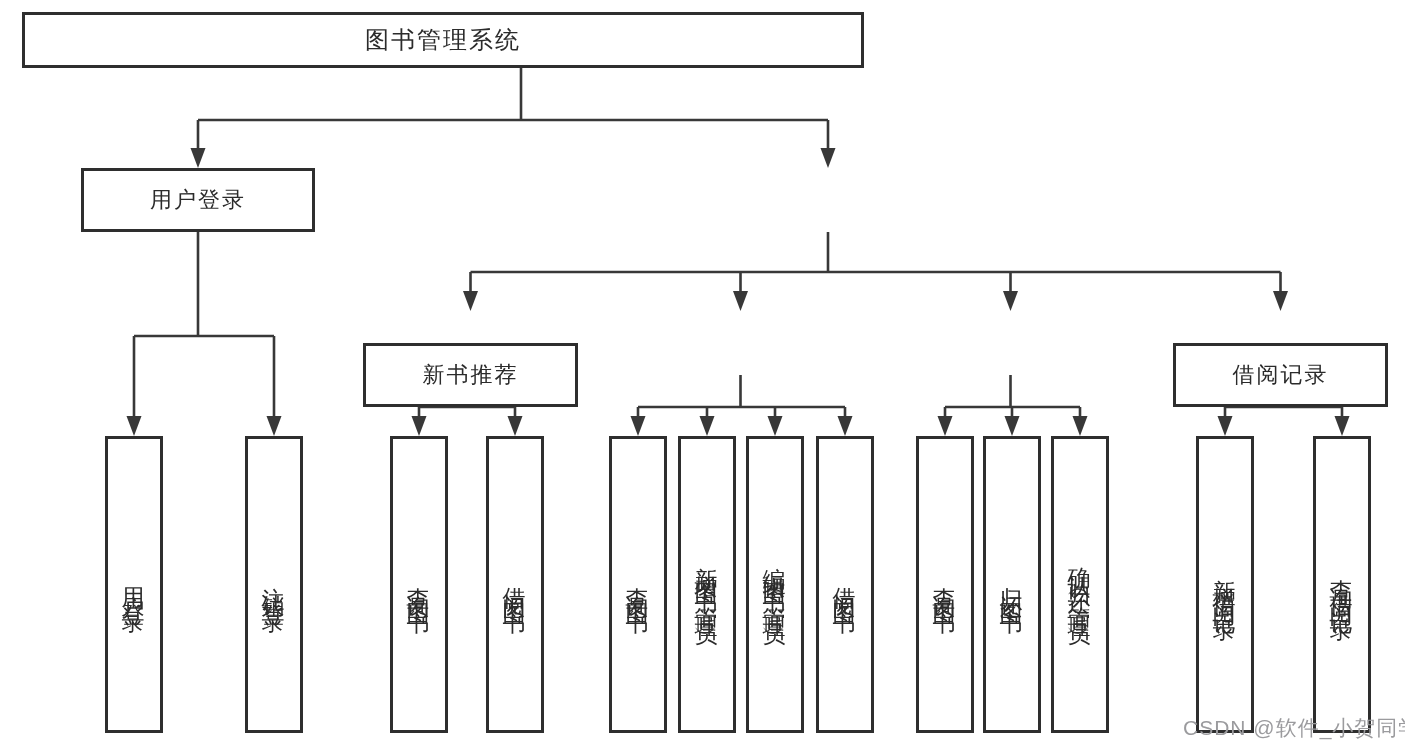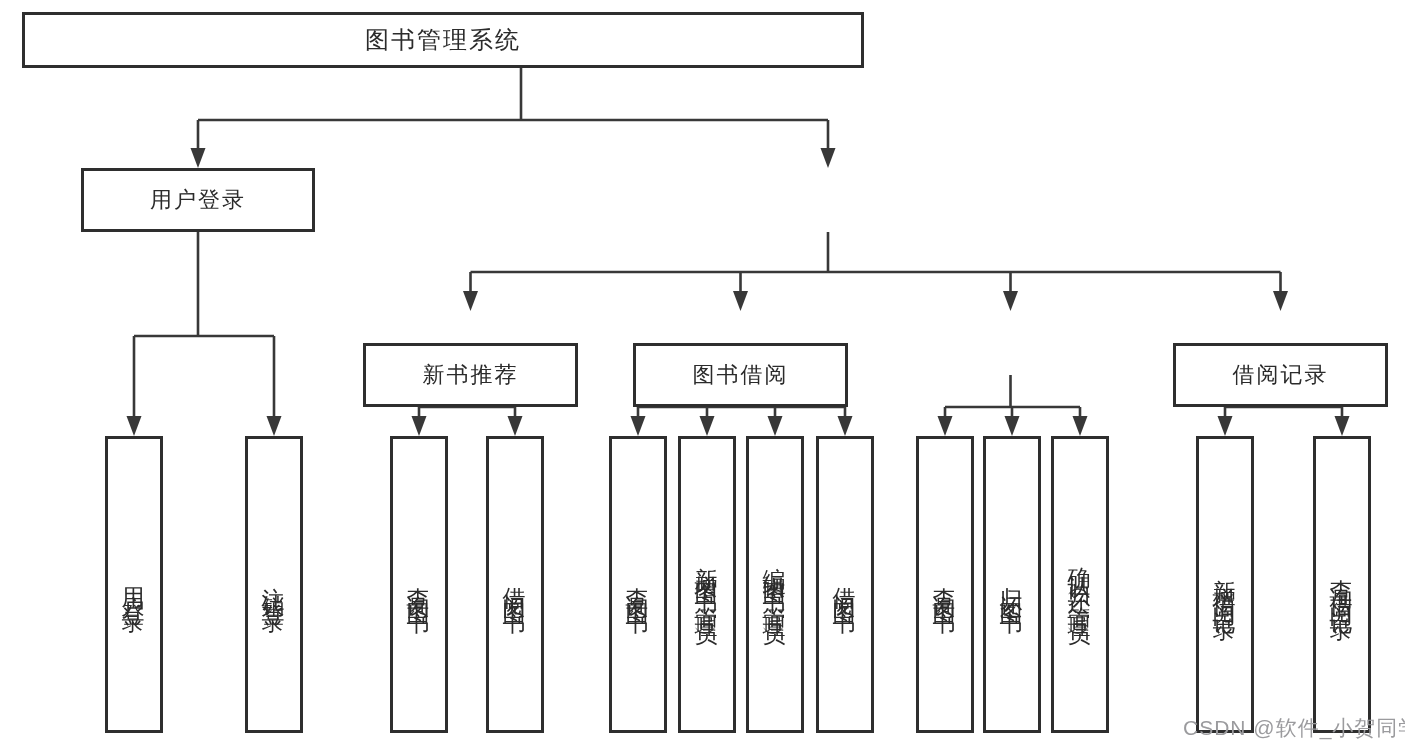--- a/index.html
+++ b/index.html
@@ -92,23 +92,20 @@
     <span>图书管理系统</span>
   </div>
 
   <div class="box lv2" style="left:81px;">
     <span>用户登录</span>
   </div>
 
   <div class="box lv3" style="left:363px;">
     <span>新书推荐</span>
   </div>
-  <div class="box lv3" style="left:633px;">
-    <span>图书借阅</span>
-  </div>
   <div class="box lv3" style="left:1173px;">
     <span>借阅记录</span>
   </div>
 
   <div class="box leaf" style="left:105px;">
     <span class="vtext">用户登录</span>
   </div>
   <div class="box leaf" style="left:245px;">
     <span class="vtext">注销登录</span>
   </div>

